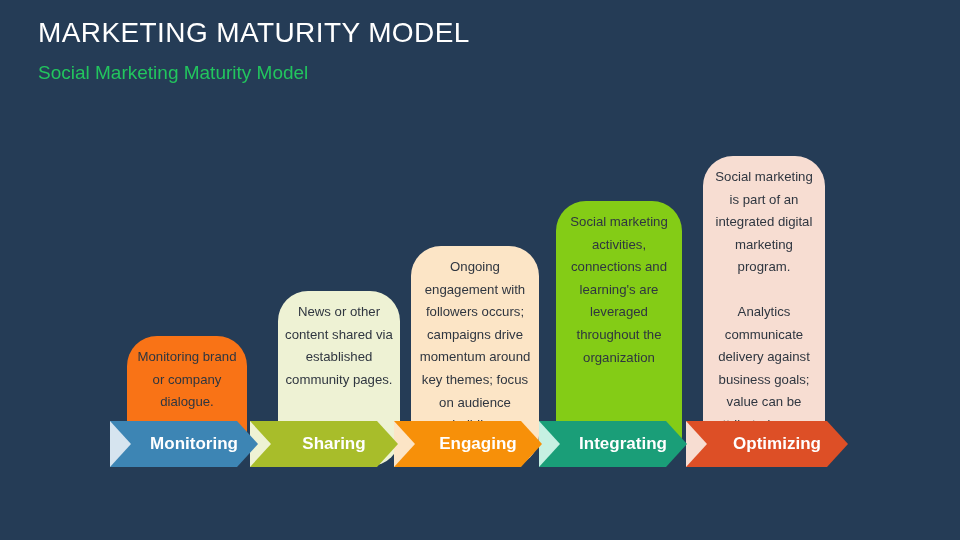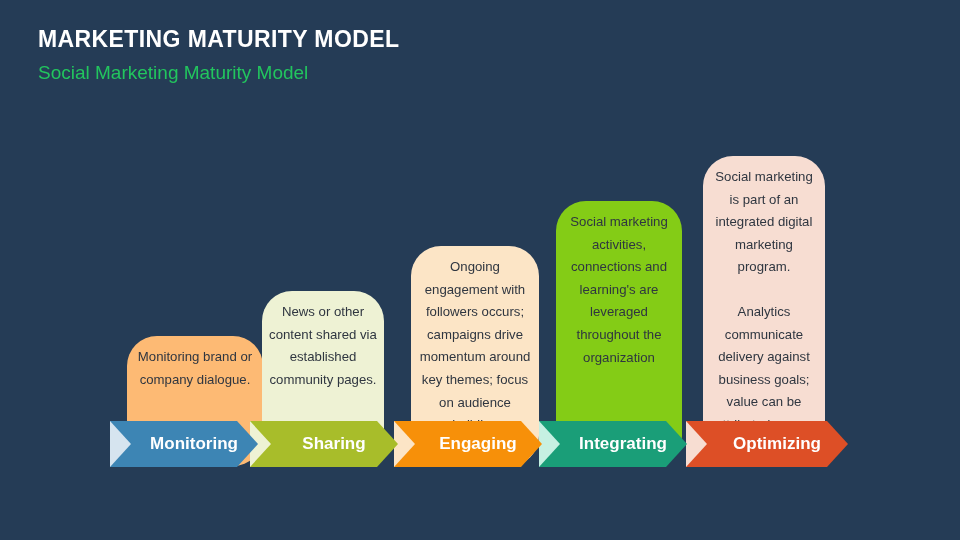--- a/index.html
+++ b/index.html
@@ -16,23 +16,23 @@
   }
   #slide {
     position: relative;
     width: 960px;
     height: 540px;
     background: #253c56;
   }
   .title {
     position: absolute;
     left: 38px;
-    top: 26px;
-    font-size: 23px;
-    font-weight: bold;
+    top: 17px;
+    font-size: 28px;
+    font-weight: normal;
     color: #ffffff;
     letter-spacing: 0.4px;
     white-space: nowrap;
   }
   .subtitle {
     position: absolute;
     left: 38px;
     top: 62px;
     font-size: 19px;
     font-weight: normal;
@@ -118,25 +118,25 @@
 </head>
 <body style="background: rgb(37, 60, 86);">
 
 <div id="slide" style="background: rgb(37, 60, 86);">
 
   <div class="title">MARKETING MATURITY MODEL</div>
   <div class="subtitle">Social Marketing Maturity Model</div>
 
   <div id="stages">
       <div class="stage" style="left: 127px; width: 112px; height: 130px;">
-        <div class="panel" style="width: 136px; height: 130px; background: #fdba74;">
+        <div class="panel" style="width: 120px; height: 130px; background: #f97316;">
           <p>Monitoring brand or company dialogue.</p>
         </div>
       </div>
-      <div class="stage" style="left: 262px; width: 122px; height: 175px;">
+      <div class="stage" style="left: 278px; width: 122px; height: 175px;">
         <div class="panel" style="width: 122px; height: 175px; background: rgb(238, 242, 212);">
           <p>News or other content shared via established community pages.</p>
         </div>
       </div>
       <div class="stage" style="left: 411px; width: 128px; height: 220px;">
         <div class="panel" style="width: 128px; height: 220px; background: rgb(252, 229, 198);">
           <p>Ongoing engagement with followers occurs; campaigns drive momentum around key themes; focus on audience building</p>
         </div>
       </div>
       <div class="stage" style="left: 556px; width: 126px; height: 265px;">

